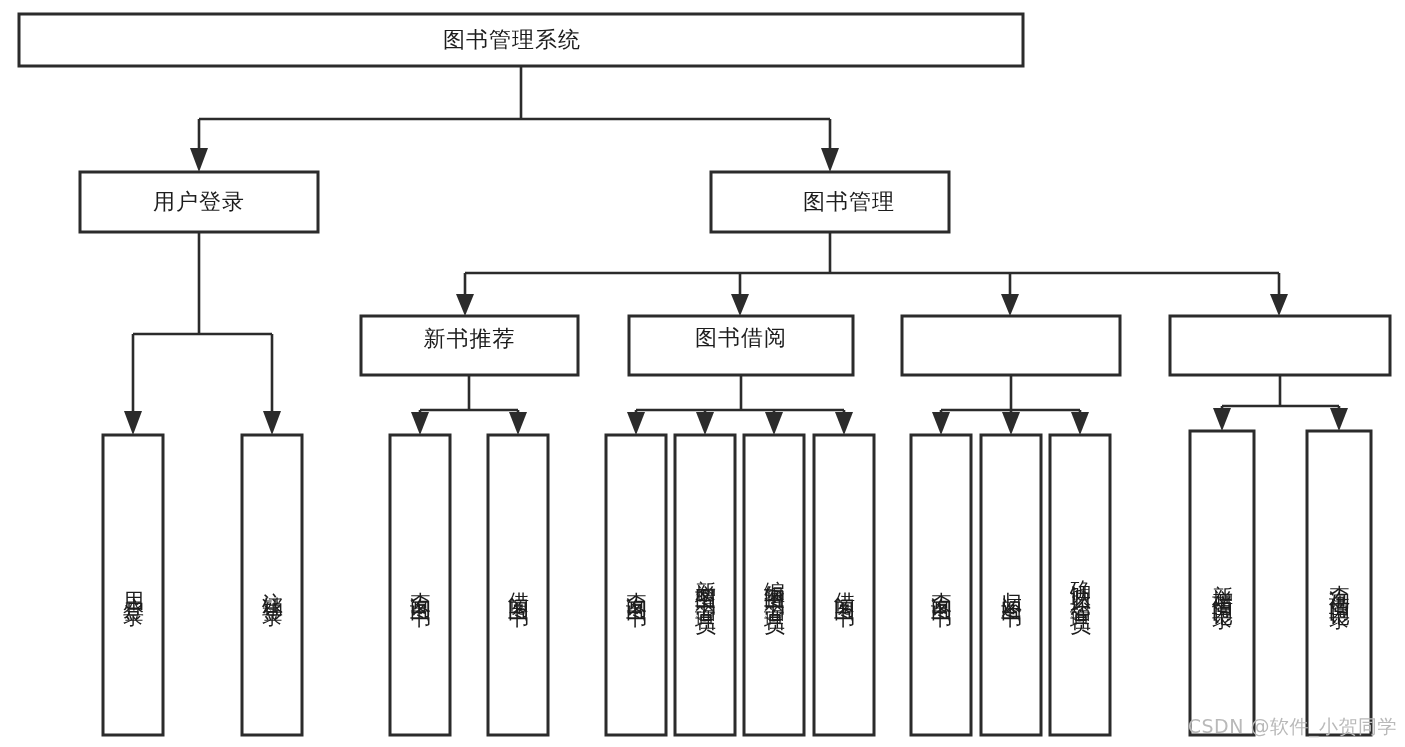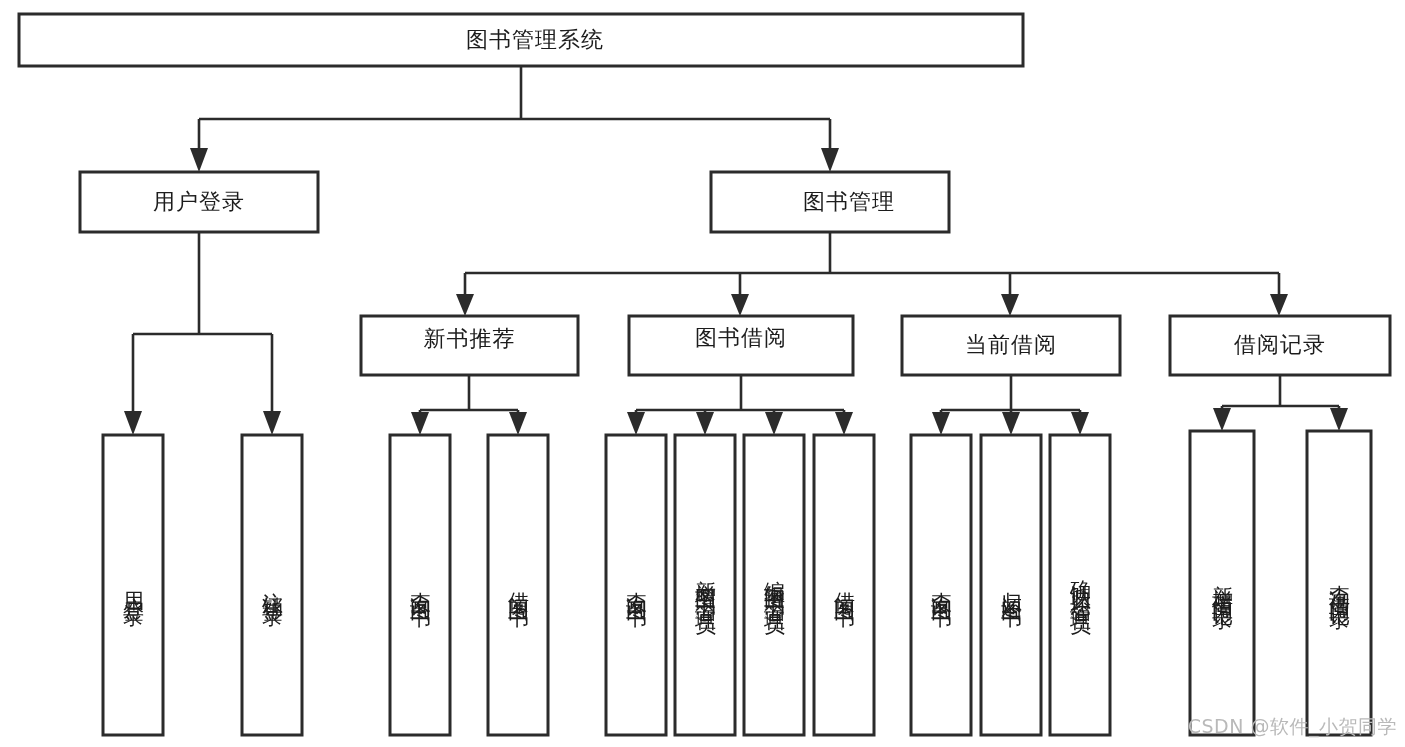--- a/index.html
+++ b/index.html
@@ -178,29 +178,27 @@
 
     <rect class="node-box" x="911" y="435" width="60" height="300"></rect>
     <rect class="node-box" x="981" y="435" width="60" height="300"></rect>
     <rect class="node-box" x="1050" y="435" width="60" height="300"></rect>
 
     <rect class="node-box" x="1190" y="431" width="64" height="304"></rect>
     <rect class="node-box" x="1307" y="431" width="64" height="304"></rect>
 
   </svg>
 
-  <div class="node-label horizontal" style="left:33px; top:14px; width:1004px; height:52px;">图书管理系统</div>
+  <div class="node-label horizontal" style="left:10px; top:14px; width:1004px; height:52px;">图书管理系统</div>
 
   <div class="node-label horizontal" style="left:80px; top:172px; width:238px; height:60px;">用户登录</div>
   <div class="node-label horizontal" style="left:711px; top:172px; width:268px; height:60px;padding-left:8px;">图书管理</div>
 
   <div class="node-label horizontal" style="left:361px; top:316px; width:217px; height:46px;">新书推荐</div>
   <div class="node-label horizontal" style="left:629px; top:316px; width:224px; height:44px;">图书借阅</div>
-  <div class="node-label horizontal" style="left:902px; top:316px; width:218px; height:59px;">当前借阅</div>
-  <div class="node-label horizontal" style="left:1170px; top:316px; width:220px; height:59px;">借阅记录</div>
 
   <div class="node-label vertical" style="left:103px; top:435px; width:60px; height:300px;">用户登录</div>
   <div class="node-label vertical" style="left:242px; top:435px; width:60px; height:300px;">注销登录</div>
 
   <div class="node-label vertical" style="left:390px; top:435px; width:60px; height:300px;">查询图书</div>
   <div class="node-label vertical" style="left:488px; top:435px; width:60px; height:300px;">借阅图书</div>
 
   <div class="node-label vertical" style="left:606px; top:435px; width:60px; height:300px;">查询图书</div>
   <div class="node-label vertical" style="left:675px; top:435px; width:60px; height:300px;">新增图书（管理员）</div>
   <div class="node-label vertical" style="left:744px; top:435px; width:60px; height:300px;">编辑图书（管理员）</div>

